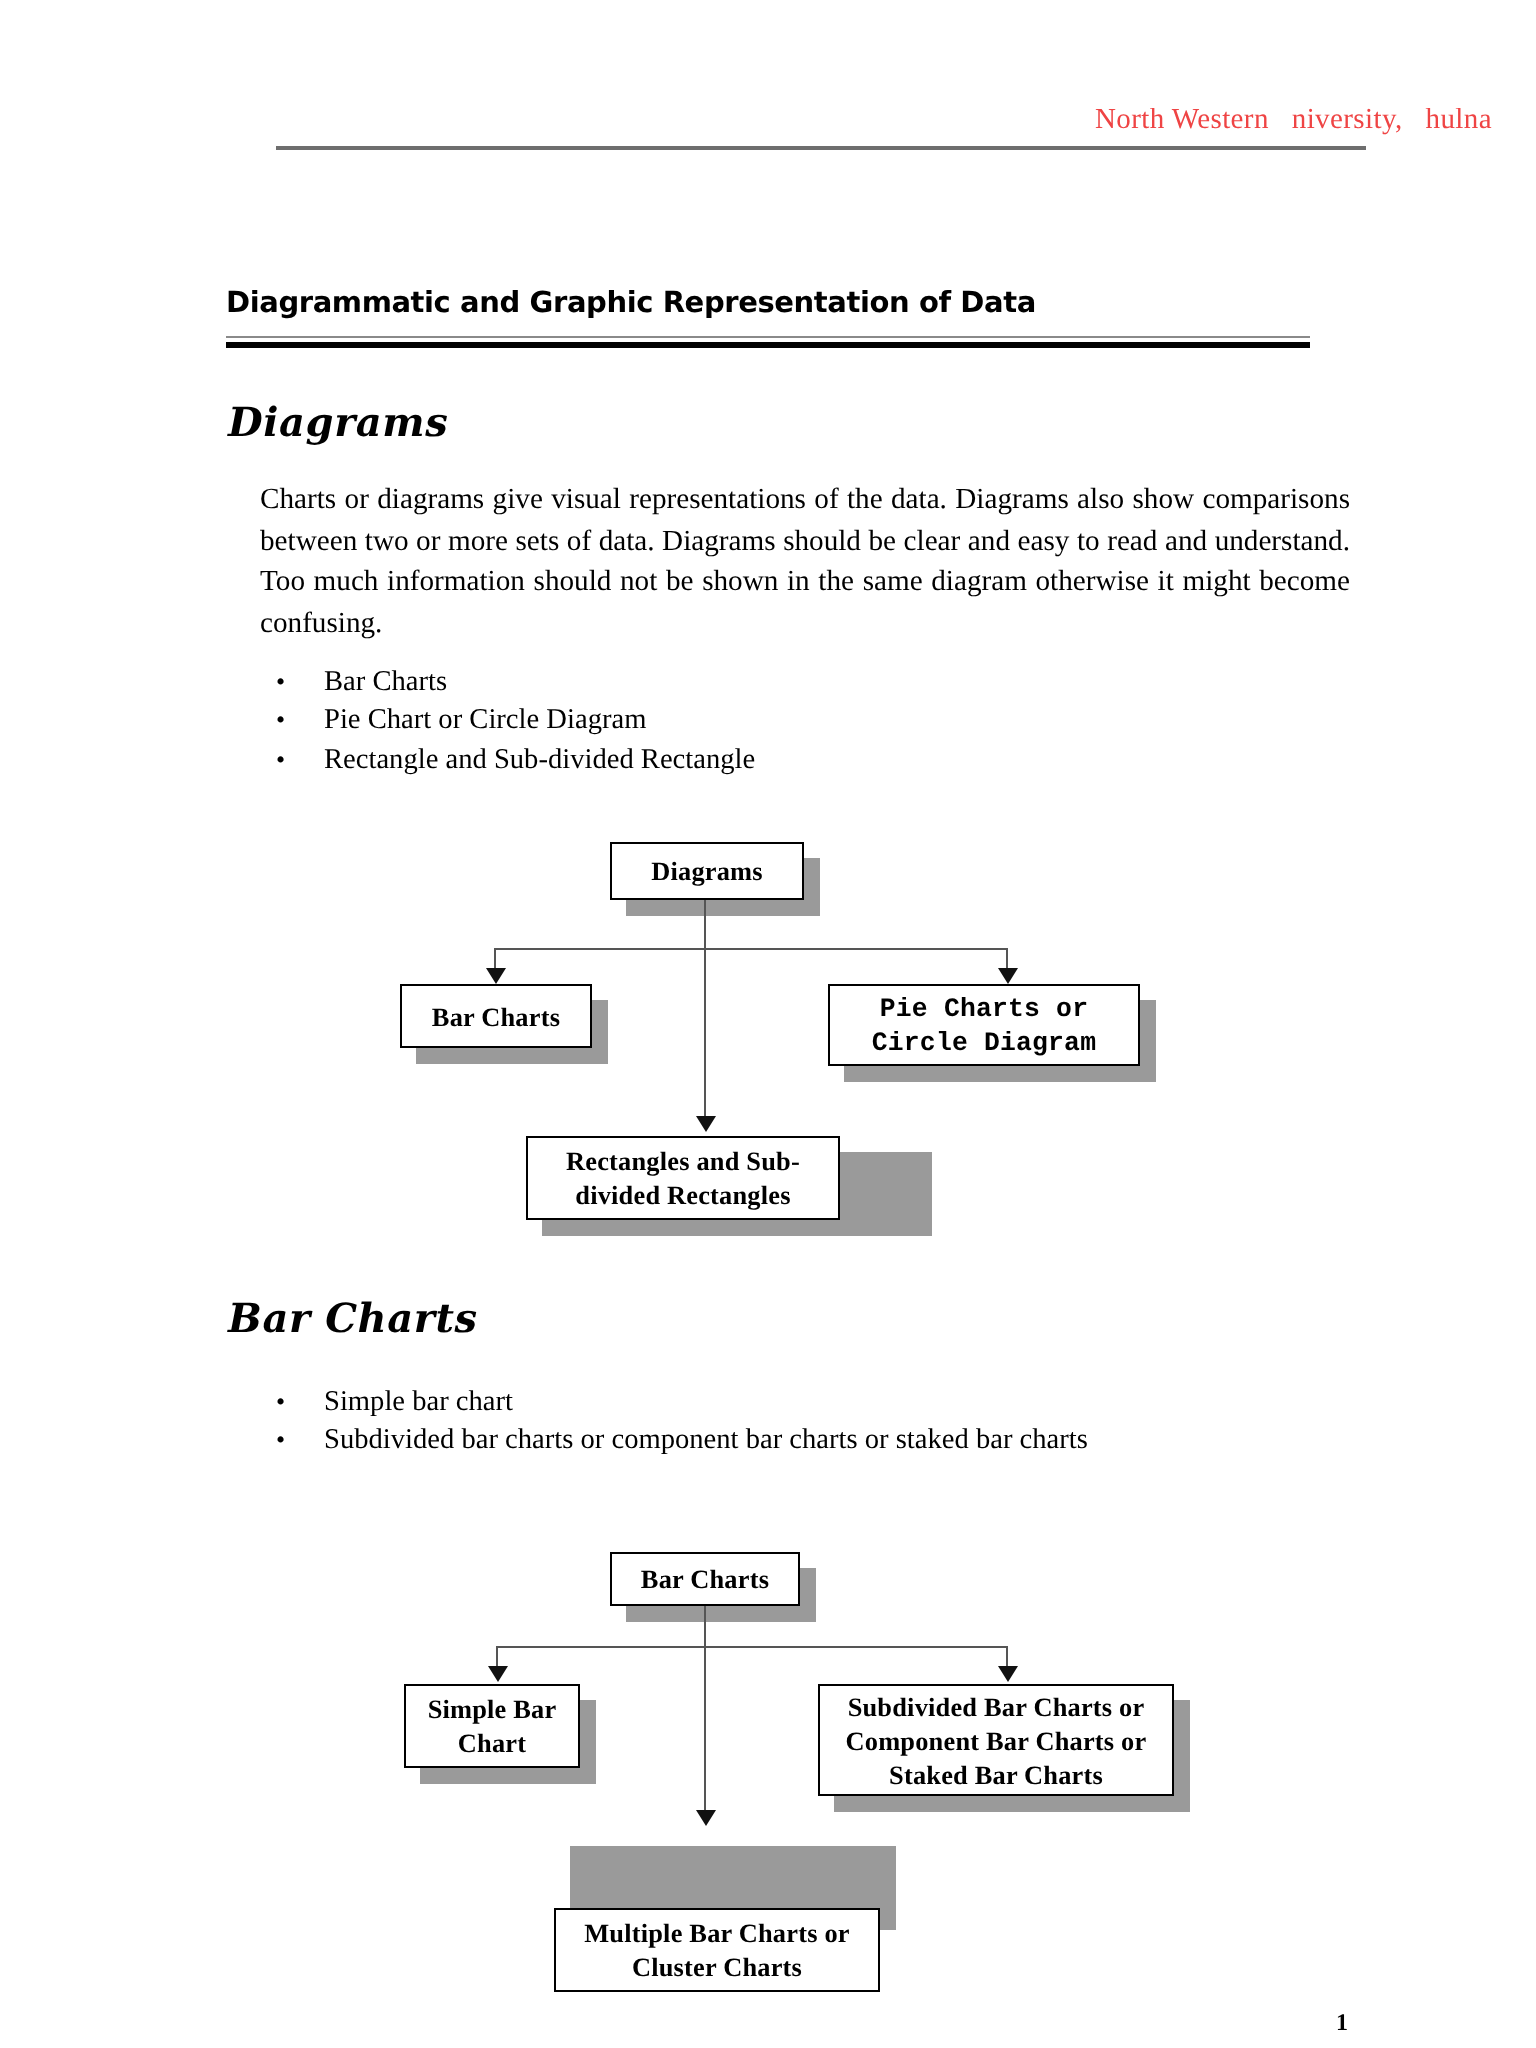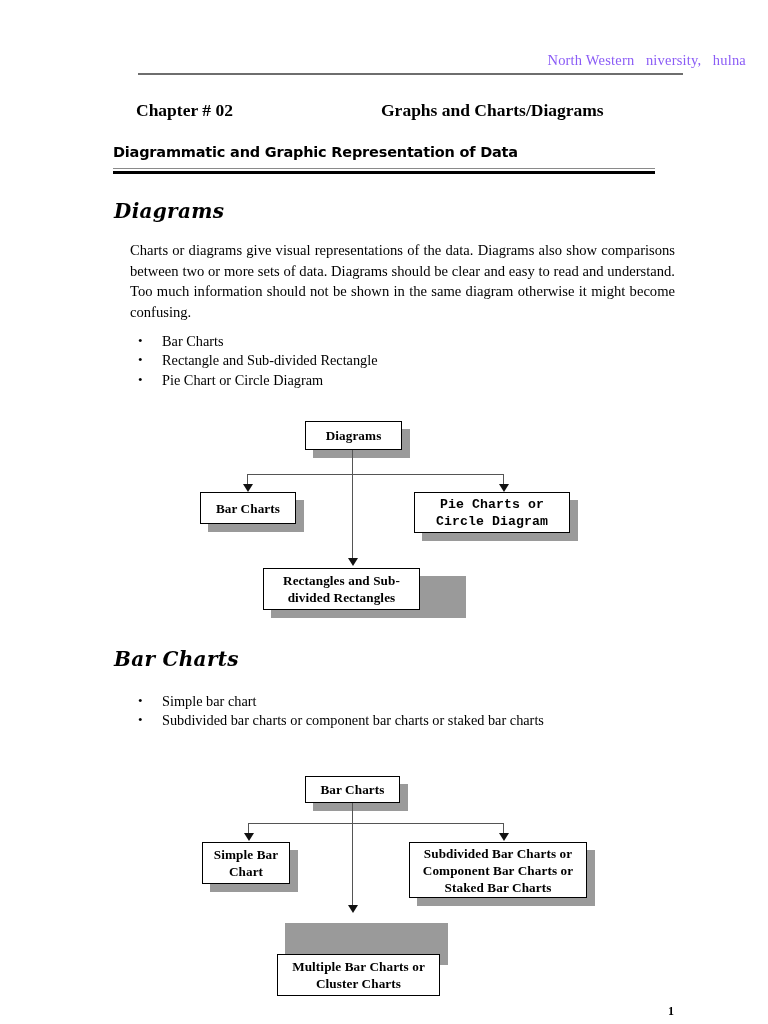--- a/index.html
+++ b/index.html
@@ -28,21 +28,21 @@
     height: 26px;
   }
   .header-text {
     position: absolute;
     right: 22px;
     top: 0;
     font-family: "Liberation Serif", "DejaVu Serif", serif;
     font-size: 14.5px;
     letter-spacing: 0.2px;
     white-space: pre;
-    color: #8b5cf6;
+    color: #ef4444;
   }
   .header-underline-seg {
     position: absolute;
     left: 138px;
     top: 21px;
     width: 545px;
     height: 2px;
     background: #6e6e6e;
   }
 
@@ -200,37 +200,33 @@
 </head>
 <body>
 
 <div class="page">
 
   <div class="header">
     <div class="header-underline-seg"></div>
     <div class="header-text">North Western   niversity,   hulna</div>
   </div>
 
-  <div class="title-row">
-    <div class="chapter-label">Chapter # 02</div>
-    <div class="chapter-title">Graphs and Charts/Diagrams</div>
-  </div>
 
   <div class="subheading">Diagrammatic and Graphic Representation of Data</div>
   <div class="rule-thin"></div>
   <div class="rule-thick"></div>
 
   <div class="section-head" id="diagrams-head">Diagrams</div>
 
   <div class="body-para">Charts or diagrams give visual representations of the data. Diagrams also show comparisons between two or more sets of data. Diagrams should be clear and easy to read and understand. Too much information should not be shown in the same diagram otherwise it might become confusing.</div>
 
   <ul class="bullets" id="bullets-1">
     <li>Bar Charts</li>
+    <li>Pie Chart or Circle Diagram</li>
     <li>Rectangle and Sub-divided Rectangle</li>
-    <li>Pie Chart or Circle Diagram</li>
   </ul>
 
   <div class="flow" id="flow-diagrams">
 
     <div class="fshadow" style="left:313px; top:429px; width:97px; height:29px;"></div>
     <div class="fbox" style="left:305px; top:421px; width:97px; height:29px;">Diagrams</div>
 
     <div class="fline" style="left:352px; top:450px; width:1.4px; height:25px;"></div>
 
     <div class="fline" style="left:247px; top:474px; width:257px; height:1.4px;"></div>

